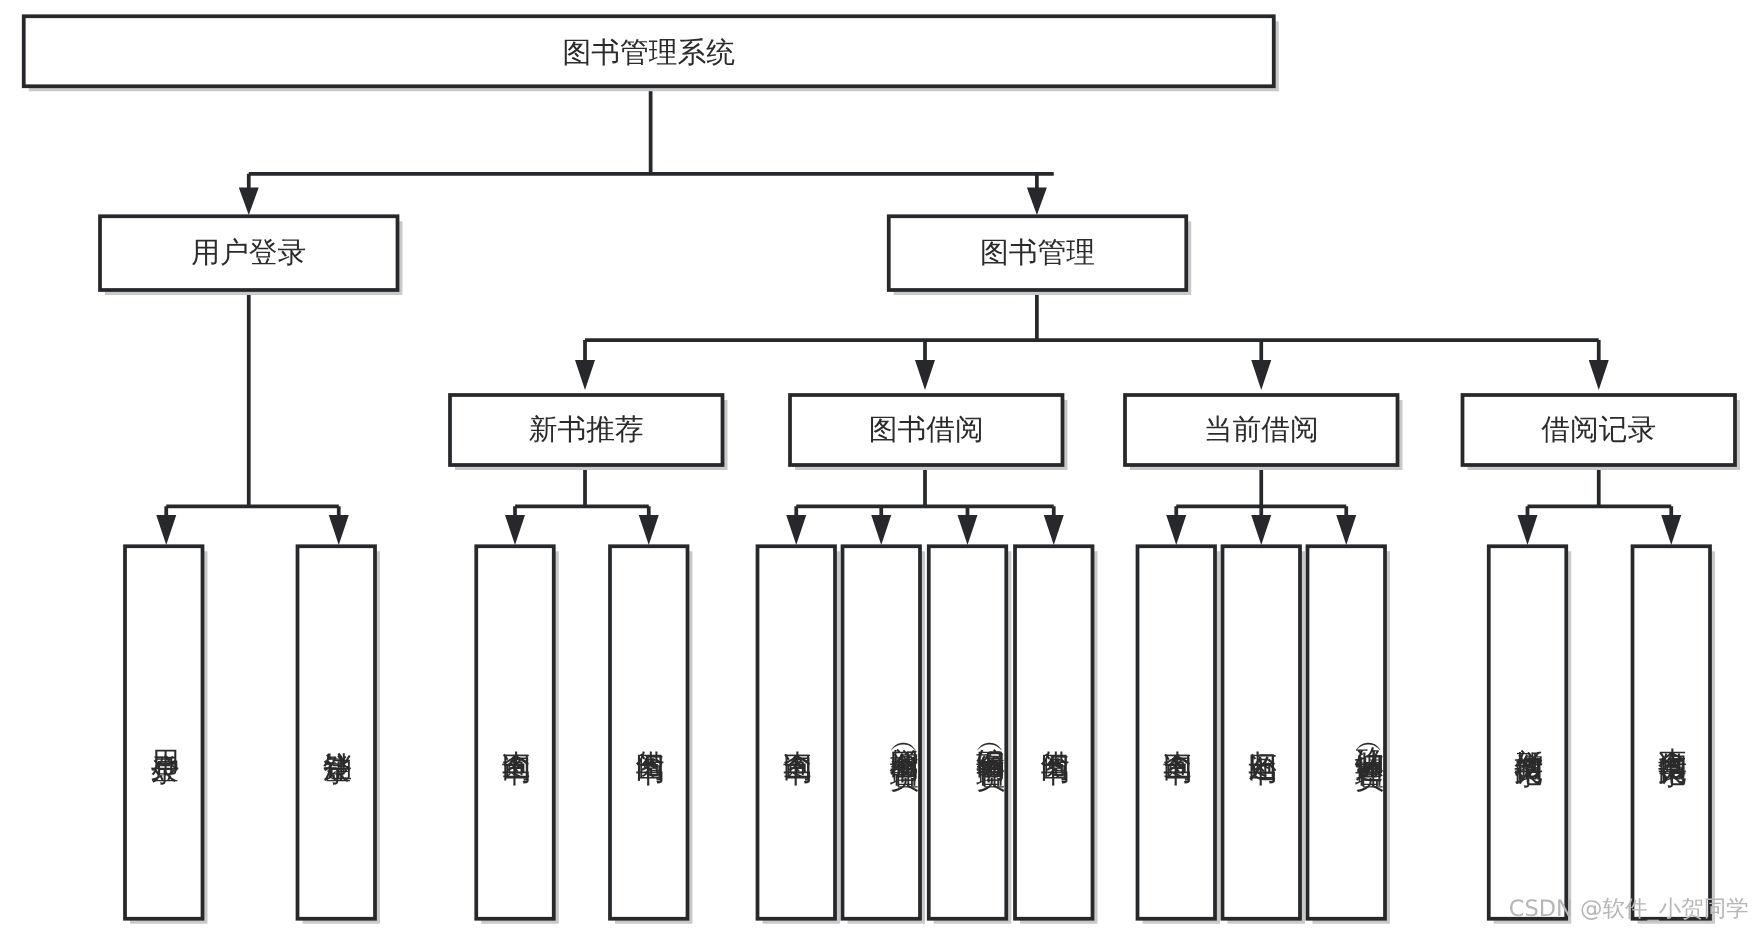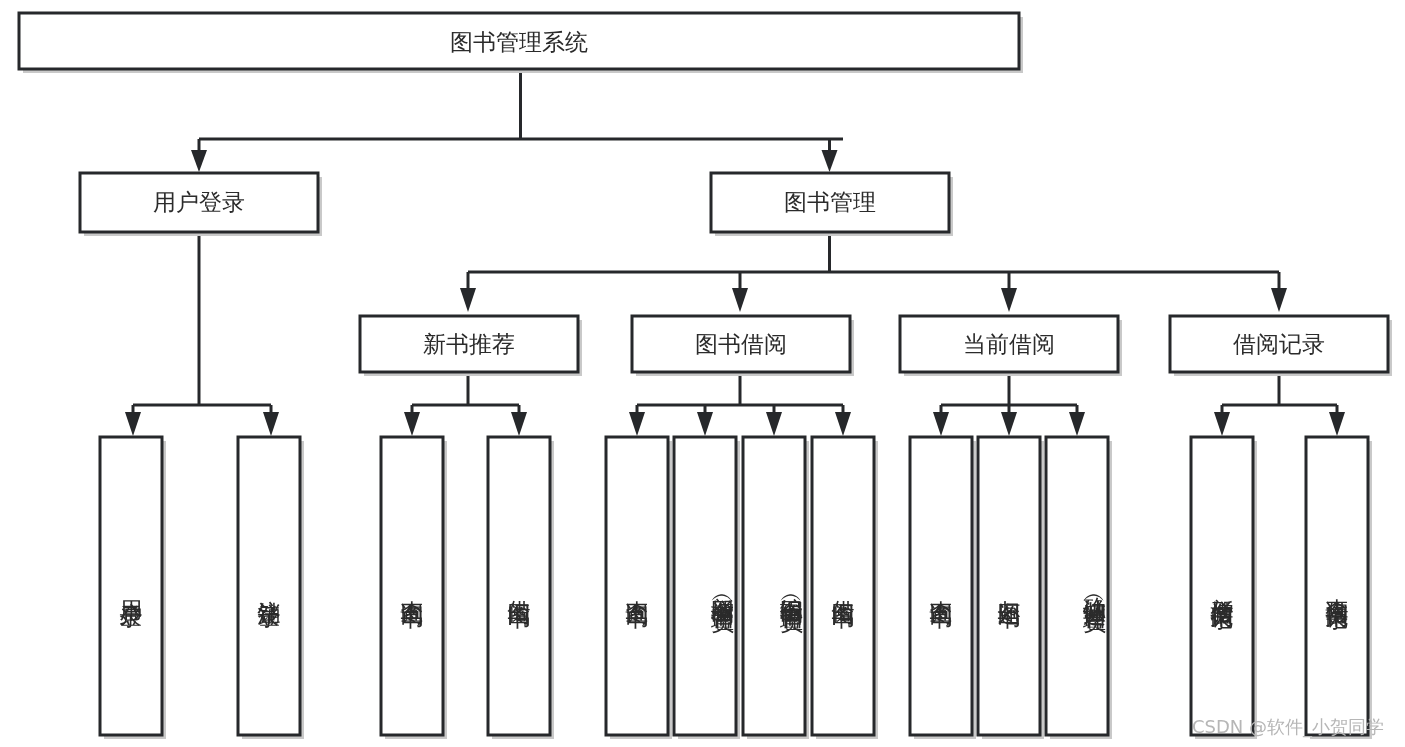--- a/index.html
+++ b/index.html
@@ -63,20 +63,21 @@
     white-space: nowrap;
     user-select: none;
   }
   .watermark {
     position: absolute;
     font-family: "DejaVu Sans", "Liberation Sans", sans-serif;
     font-size: 18px;
     color: #b6b6b6;
     white-space: nowrap;
     user-select: none;
+    padding-left: 15px;
   }
 </style>
 </head>
 <body>
 
 <div id="diagram-root">
 
   <svg class="tree-canvas" viewBox="0 0 1405 747" xmlns="http://www.w3.org/2000/svg">
 
     <g>

